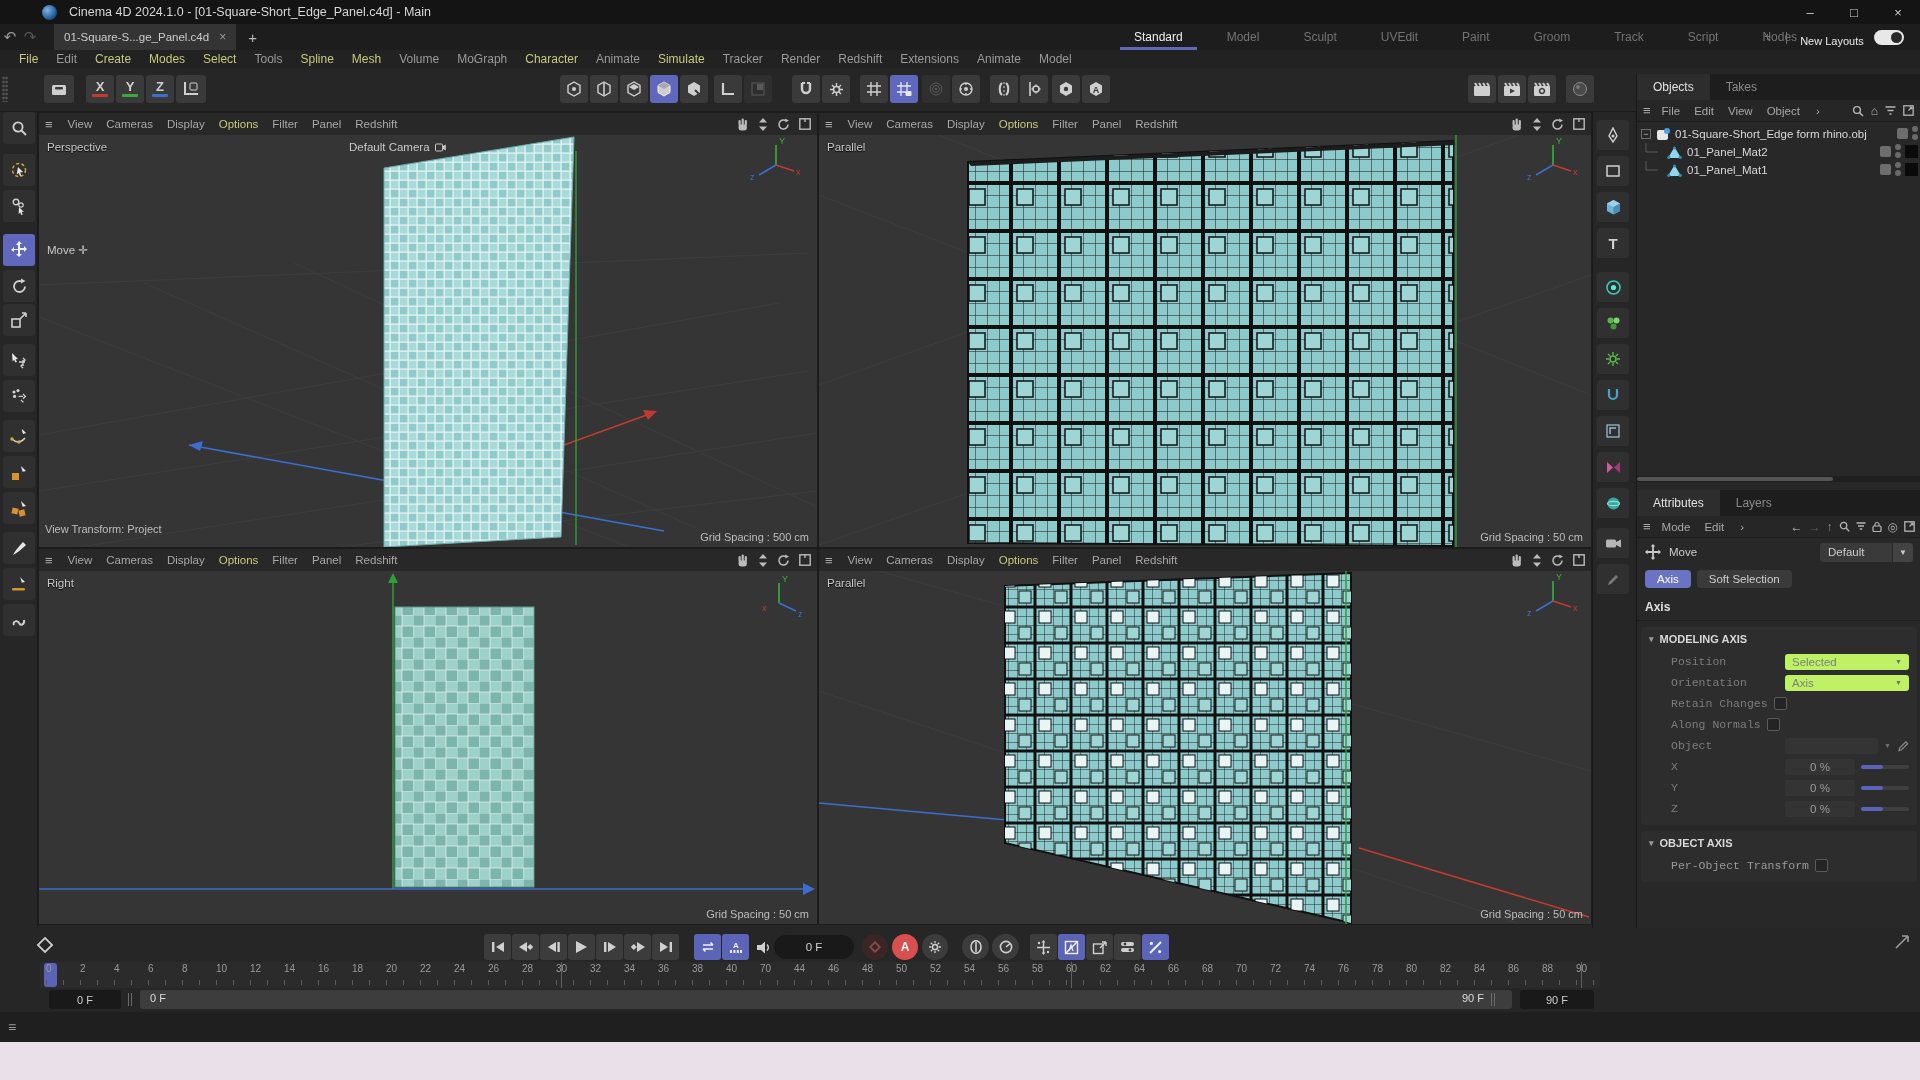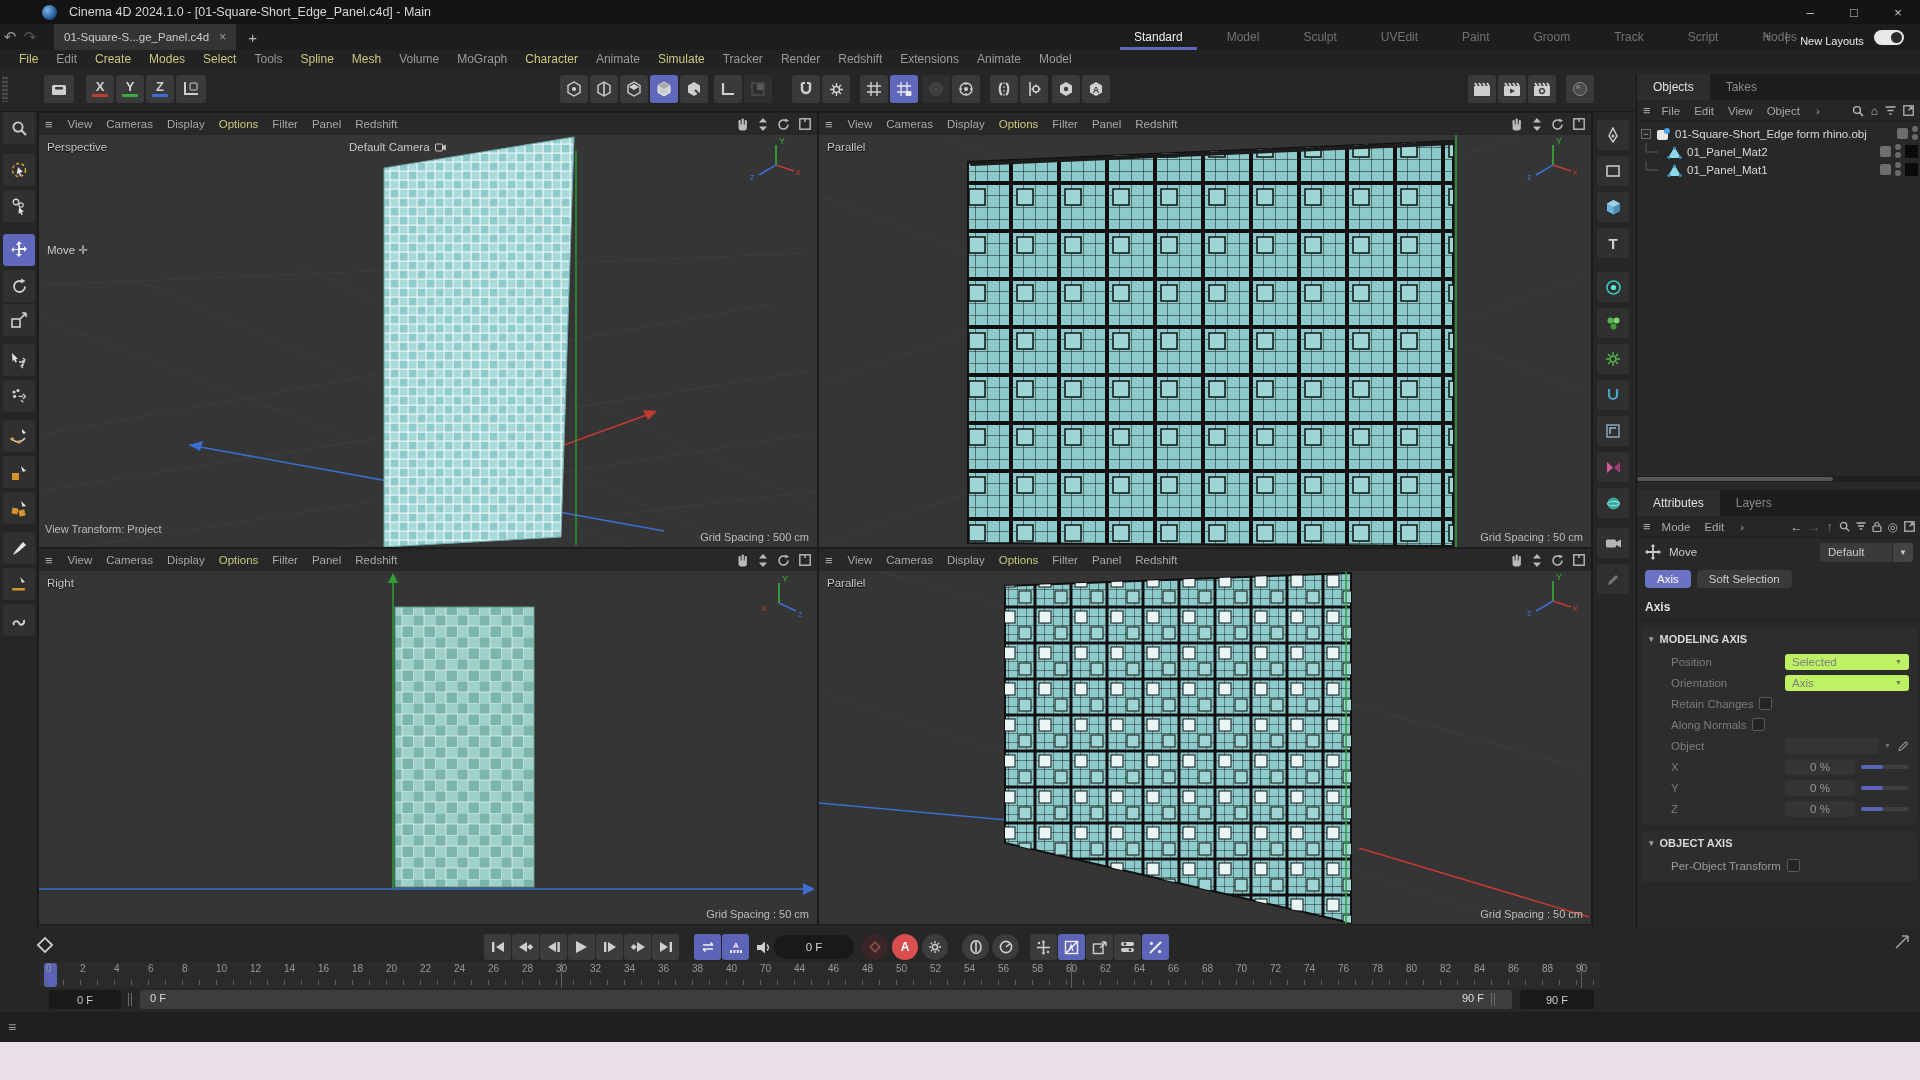--- a/index.html
+++ b/index.html
@@ -89,21 +89,21 @@
   .preset { margin-left:auto; display:flex; }
   .preset .val { width:72px; height:19px; background:#3a3a3a; border-radius:3px 0 0 3px; display:flex; align-items:center; padding:0 8px; color:#cccccc; }
   .preset .arr { width:20px; height:19px; background:#434343; border-radius:0 3px 3px 0; display:flex; align-items:center; justify-content:center; font-size:8px; color:#ccc; margin-left:1px; }
   .modebtns { display:flex; gap:6px; padding:4px 8px 8px; }
   .mbtn { padding:3px 12px; border-radius:4px; background:#3a3a3a; color:#cccccc; }
   .mbtn.active { background:#6b74c4; color:#ffffff; }
   .attrhead { padding:4px 8px 6px; color:#e0e0e0; font-weight:bold; font-size:12px; border-bottom:1px solid #1e1e1e; }
   .section { margin:6px 4px 0; background:#2d2d2d; border-radius:4px; padding-bottom:6px; }
   .sechead { display:flex; align-items:center; gap:6px; padding:6px 8px; color:#d8d8d8; font-weight:bold; font-size:11px; }
   .arow { height:21px; display:flex; align-items:center; padding:0 8px 0 30px; gap:6px; }
-  .alabel { width:108px; color:#7c7c7c; }
+  .alabel { width:108px; color:#7c7c7c;font-family:Liberation Mono, monospace; }
   .aselect { flex:1; height:16px; background:#bef264; border-radius:3px; display:flex; align-items:center; padding:0 7px; color:#7e7e7e; position:relative; }
   .aselect .arr { margin-left:auto; font-size:7px; color:#707070; }
   .checkbox { width:13px; height:13px; border:1px solid #5a5a5a; border-radius:2px; background:#242424; }
   .afield { width:70px; height:16px; background:#343434; border-radius:3px; display:flex; align-items:center; justify-content:center; color:#9a9a9a; }
   .aslider { flex:1; height:4px; background:#3f3f3f; border-radius:2px; position:relative; }
   .aslider i { position:absolute; left:0; top:0; height:4px; width:45%; background:#5a63b5; border-radius:2px; }
   .objfield { flex:1; height:16px; background:#343434; border-radius:3px; }
   
   .timeline { position:absolute; left:0; top:928px; width:1920px; height:84px; background:#262626; }
   .trow { position:absolute; left:0; top:4px; width:1920px; height:30px; }

